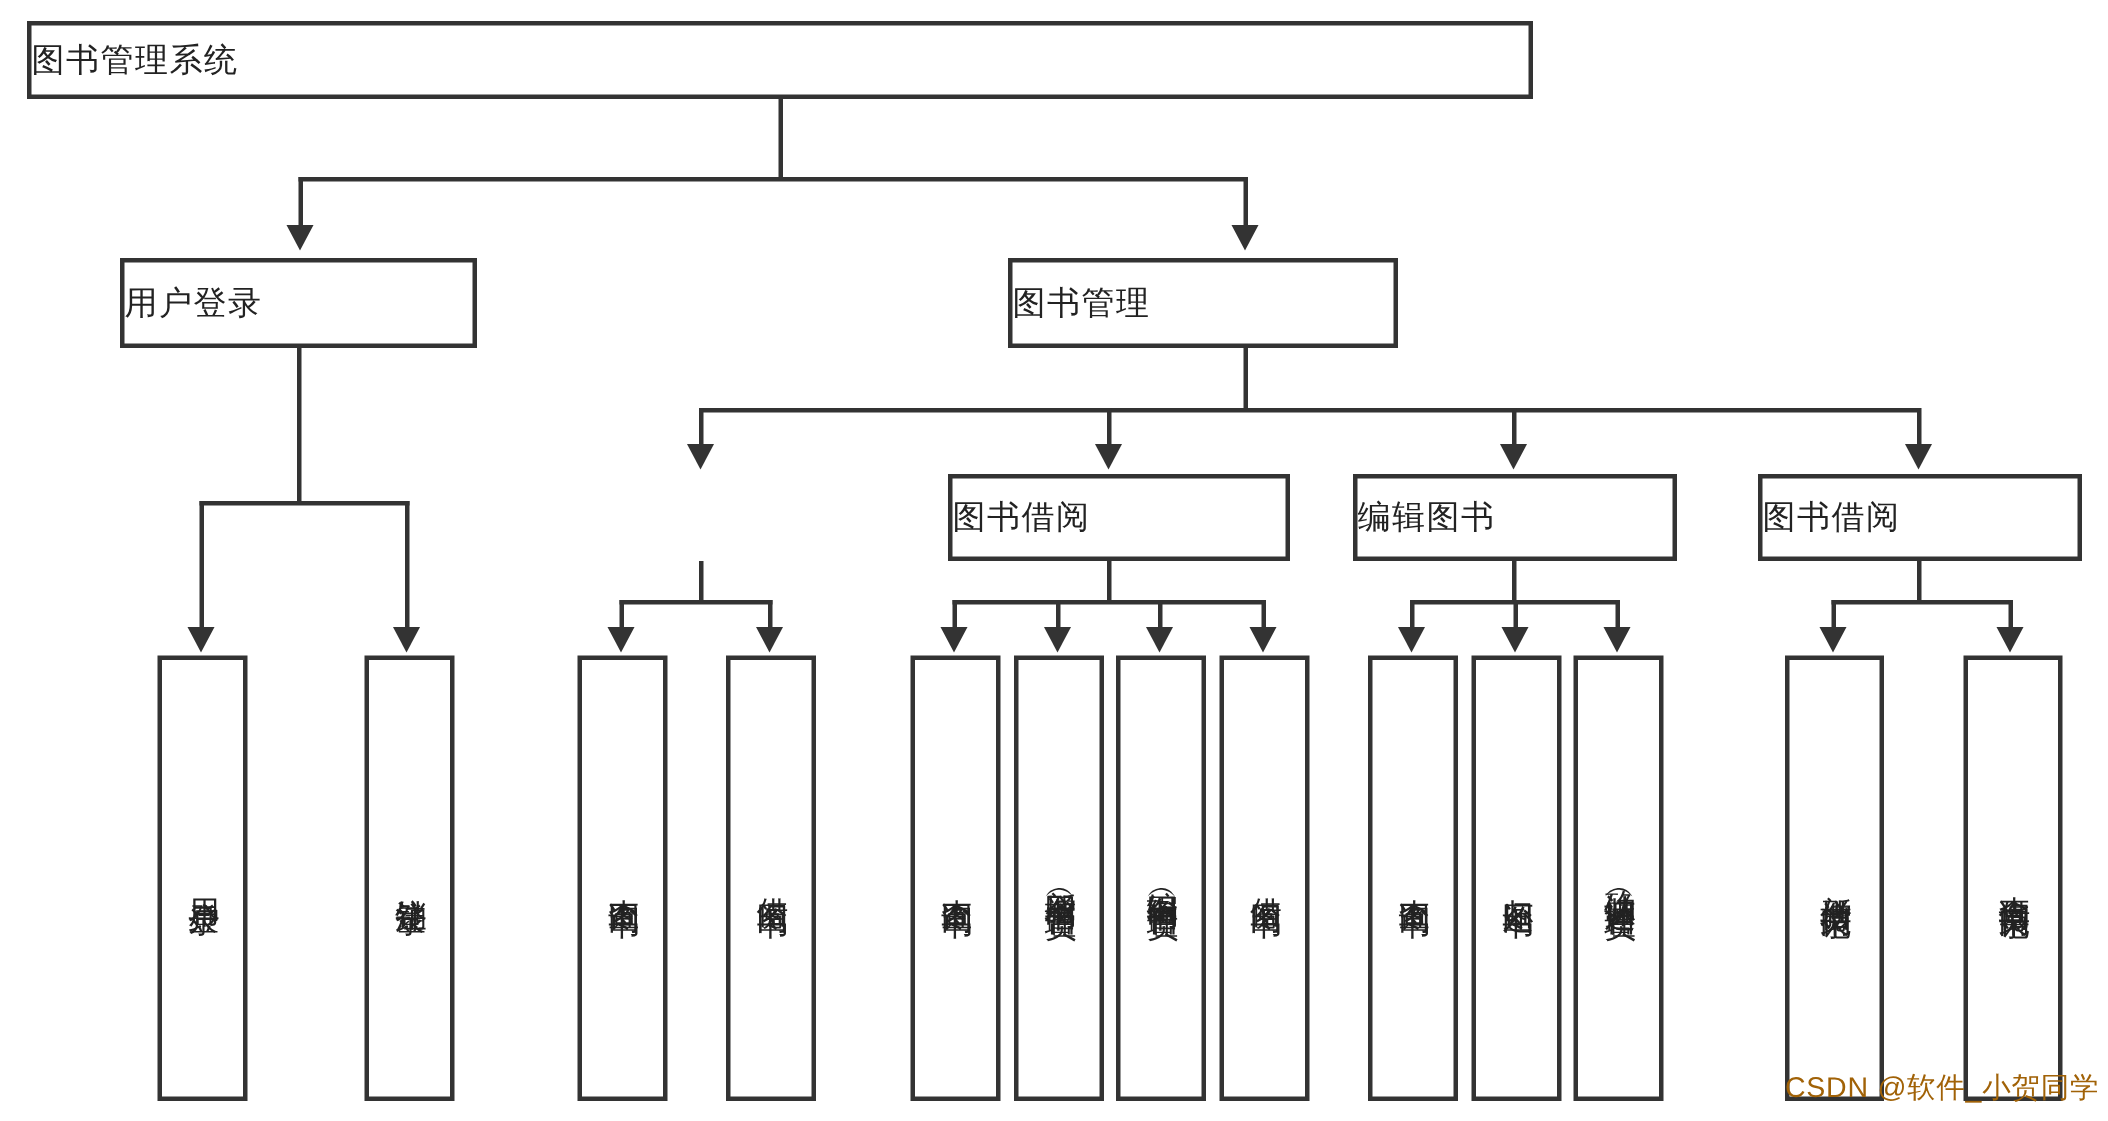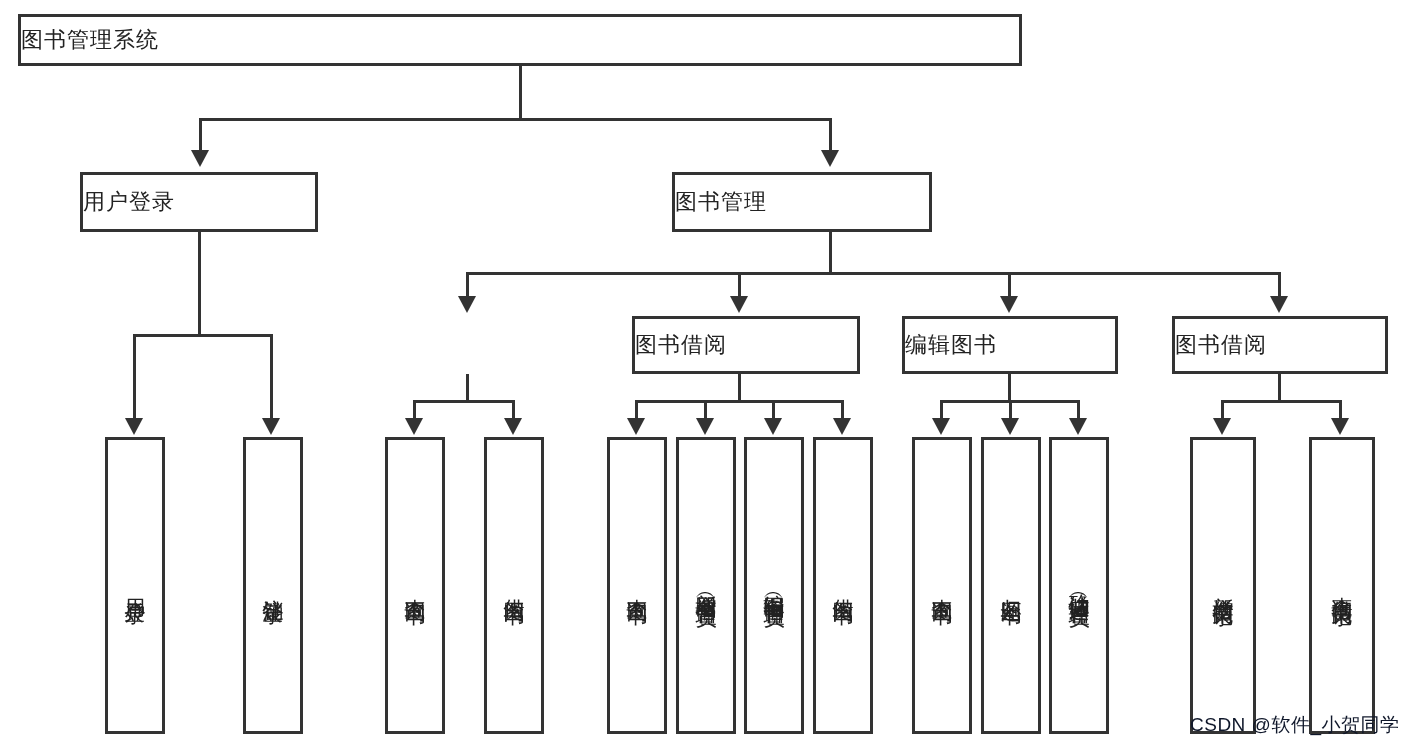--- a/index.html
+++ b/index.html
@@ -53,21 +53,21 @@
   .arrow {
     position: absolute;
     width: 0;
     height: 0;
     border-left: 9px solid transparent;
     border-right: 9px solid transparent;
     border-top: 17px solid #333333;
   }
   #watermark {
     position: absolute;
-    color: #0f172a;
+    color: #a16207;
     font-size: 19px;
     letter-spacing: 0.5px;
     white-space: nowrap;
     pointer-events: none;
     text-align: center;
   }
 </style>
 </head>
 <body>
 

